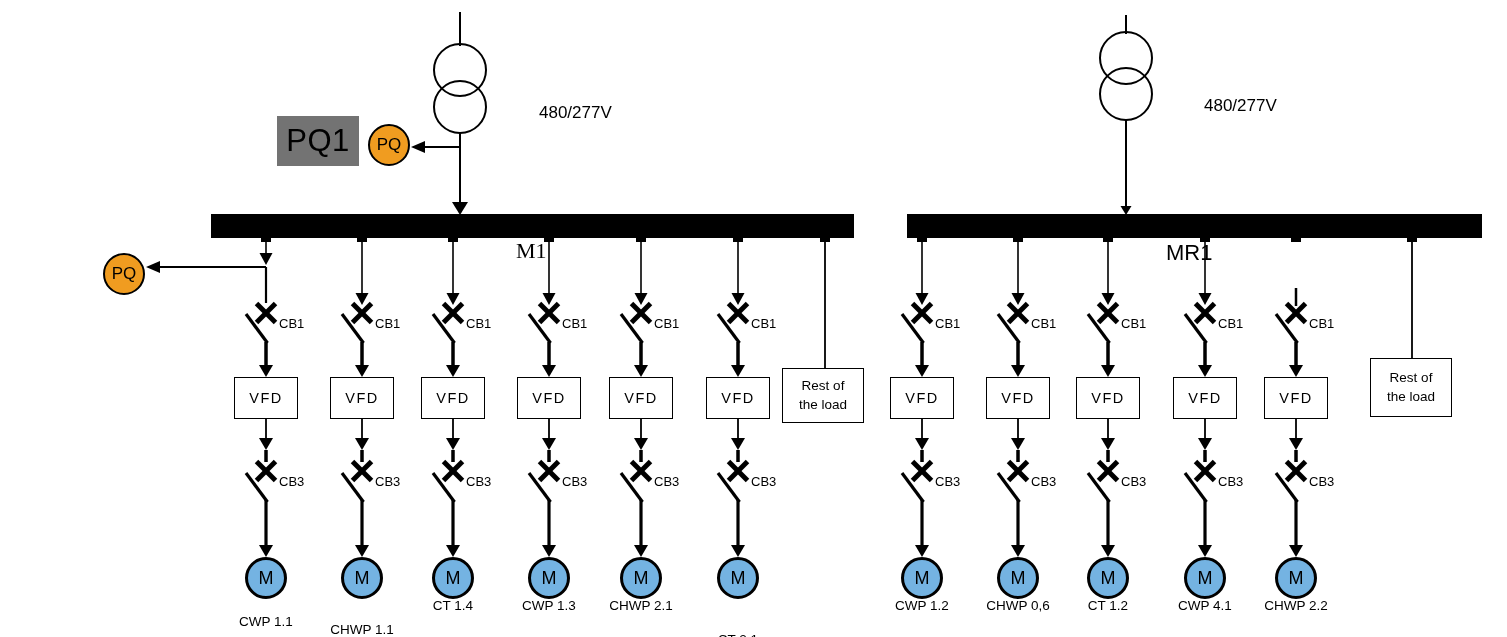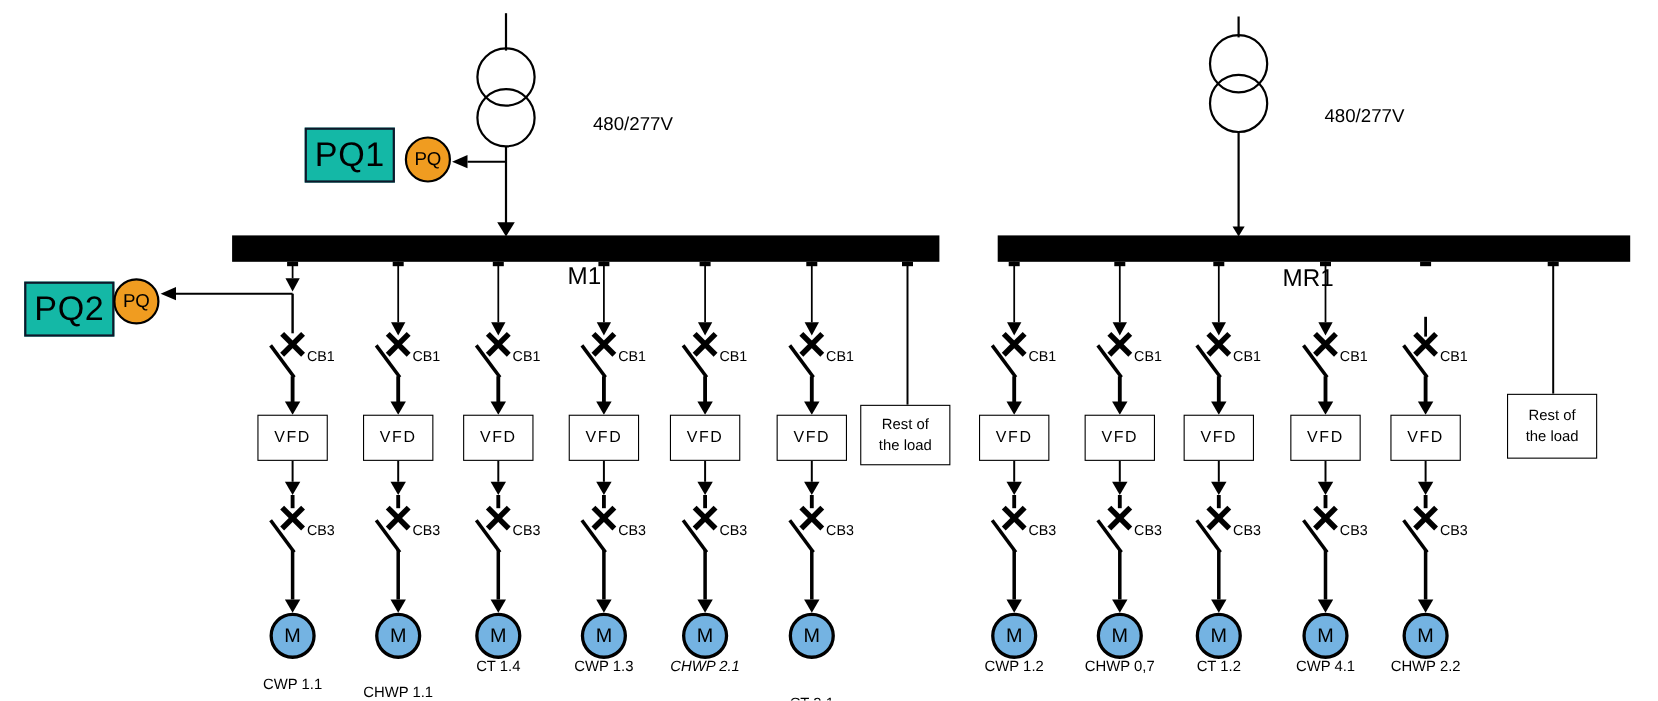--- a/index.html
+++ b/index.html
@@ -1,20 +1,20 @@
 <!DOCTYPE html>
 <html><head>
 <meta charset="utf-8">
 <style>
   html,body{margin:0;padding:0;background:#ffffff;}
   body{font-family:"Liberation Sans", sans-serif; color:#000;}
   #stage{position:relative;width:1507px;height:637px;background:#fff;overflow:hidden;}
   #wires{position:absolute;left:0;top:0;}
   .abs{position:absolute;}
-  .pq-box{border:2px solid #0f172a;background:#14b8a6;display:flex;align-items:center;justify-content:center;
+  .pq-box{border:2px solid #737373;background:#737373;display:flex;align-items:center;justify-content:center;
           font-size:31px;letter-spacing:0.5px;}
   .pq-circle{width:42px;height:42px;border:2.5px solid #000;border-radius:50%;display:flex;
              align-items:center;justify-content:center;font-size:17px;box-sizing:border-box;}
   .voltage{font-size:17px;white-space:nowrap;margin-left:27px;}
   .bus-label{font-size:22px;white-space:nowrap;}
   .rest-box{border:1.5px solid #000;background:#fff;display:flex;align-items:center;justify-content:center;
             text-align:center;font-size:13.5px;line-height:1.35;padding:2px 8px;box-sizing:border-box;}
   .vfd-box{border:1.5px solid #000;background:#fff;display:flex;align-items:center;justify-content:center;
            font-size:14.5px;letter-spacing:1.5px;box-sizing:border-box;}
   .motor-circle{width:42px;height:42px;border:3px solid #000;border-radius:50%;display:flex;
@@ -221,27 +221,26 @@
       <line x1="1286.5" y1="461.5" x2="1305.5" y2="480.5" stroke="#000000" stroke-width="5"></line>
       <line x1="1286.5" y1="480.5" x2="1305.5" y2="461.5" stroke="#000000" stroke-width="5"></line>
       <line x1="1276" y1="473" x2="1297.5" y2="502" stroke="#000000" stroke-width="3.2"></line>
       <line x1="1296" y1="500" x2="1296" y2="545" stroke="#000000" stroke-width="3.2"></line>
       <polygon points="1289,545 1303,545 1296,557" fill="#000000"></polygon>
     </svg>
 
   <div class="abs pq-box" style="left:277px;top:116px;width:78px;height:46px;">PQ1</div>
   <div class="abs pq-circle" id="pq1c" style="left: 368px; top: 124px; background: rgb(240, 156, 32);">PQ</div>
 
-  <div class="abs pq-box" style="left:22px;top:256px;width:78px;height:46px;">PQ2</div>
   <div class="abs pq-circle" id="pq2c" style="left: 103px; top: 253px; background: rgb(240, 156, 32);">PQ</div>
 
   <div class="abs voltage" style="left:512px;top:103px;">480/277V</div>
   <div class="abs voltage" style="left:1177px;top:96px;">480/277V</div>
 
-  <div class="abs bus-label" style="left:516px;top:238px;">M1</div>
+  <div class="abs bus-label" style="left:516px;top:238px;font-family:Liberation Serif, serif;">M1</div>
   <div class="abs bus-label" style="left:1166px;top:240px;">MR1</div>
 
   <div class="abs rest-box" style="left:782px;top:368px;width:82px;height:55px;">Rest of the load</div>
   <div class="abs rest-box" style="left:1370px;top:358px;width:82px;height:59px;">Rest of the load</div>
 <div class="abs vfd-box" style="left: 234px; top: 377px; width: 64px; height: 42px;">VFD</div>
     <div class="abs motor-circle" style="left: 245px; top: 557px; background: rgb(116, 179, 226);">M</div>
     <div class="abs cb-label" style="left: 279px; top: 316px;">CB1</div>
     <div class="abs cb-label" style="left: 279px; top: 474px;">CB3</div>
     <div class="abs motor-label" style="left: 216px; top: 599px; width: 100px; margin-top: 15px;">CWP 1.1</div>
     <div class="abs vfd-box" style="left: 330px; top: 377px; width: 64px; height: 42px;">VFD</div>
@@ -256,36 +255,36 @@
     <div class="abs motor-label" style="left: 403px; top: 598px; width: 100px;">CT 1.4</div>
     <div class="abs vfd-box" style="left: 517px; top: 377px; width: 64px; height: 42px;">VFD</div>
     <div class="abs motor-circle" style="left: 528px; top: 557px; background: rgb(116, 179, 226);">M</div>
     <div class="abs cb-label" style="left: 562px; top: 316px;">CB1</div>
     <div class="abs cb-label" style="left: 562px; top: 474px;">CB3</div>
     <div class="abs motor-label" style="left: 499px; top: 598px; width: 100px;">CWP 1.3</div>
     <div class="abs vfd-box" style="left: 609px; top: 377px; width: 64px; height: 42px;">VFD</div>
     <div class="abs motor-circle" style="left: 620px; top: 557px; background: rgb(116, 179, 226);">M</div>
     <div class="abs cb-label" style="left: 654px; top: 316px;">CB1</div>
     <div class="abs cb-label" style="left: 654px; top: 474px;">CB3</div>
-    <div class="abs motor-label" style="left: 591px; top: 598px; width: 100px; font-style: italic;">CHWP 2.1</div>
+    <div class="abs motor-label" style="left: 591px; top: 598px; width: 100px;">CHWP 2.1</div>
     <div class="abs vfd-box" style="left: 706px; top: 377px; width: 64px; height: 42px;">VFD</div>
     <div class="abs motor-circle" style="left: 717px; top: 557px; background: rgb(116, 179, 226);">M</div>
     <div class="abs cb-label" style="left: 751px; top: 316px;">CB1</div>
     <div class="abs cb-label" style="left: 751px; top: 474px;">CB3</div>
     <div class="abs motor-label" style="left: 688px; top: 632px; width: 100px; text-decoration: underline;">CT 2.1</div>
     <div class="abs vfd-box" style="left: 890px; top: 377px; width: 64px; height: 42px;">VFD</div>
     <div class="abs motor-circle" style="left: 901px; top: 557px; background: rgb(116, 179, 226);">M</div>
     <div class="abs cb-label" style="left: 935px; top: 316px;">CB1</div>
     <div class="abs cb-label" style="left: 935px; top: 474px;">CB3</div>
     <div class="abs motor-label" style="left: 872px; top: 598px; width: 100px;">CWP 1.2</div>
     <div class="abs vfd-box" style="left: 986px; top: 377px; width: 64px; height: 42px;">VFD</div>
     <div class="abs motor-circle" style="left: 997px; top: 557px; background: rgb(116, 179, 226);">M</div>
     <div class="abs cb-label" style="left: 1031px; top: 316px;">CB1</div>
     <div class="abs cb-label" style="left: 1031px; top: 474px;">CB3</div>
-    <div class="abs motor-label" style="left: 968px; top: 598px; width: 100px;">CHWP 0,7</div>
+    <div class="abs motor-label" style="left: 968px; top: 598px; width: 100px;">CHWP 0,6</div>
     <div class="abs vfd-box" style="left: 1076px; top: 377px; width: 64px; height: 42px;">VFD</div>
     <div class="abs motor-circle" style="left: 1087px; top: 557px; background: rgb(116, 179, 226);">M</div>
     <div class="abs cb-label" style="left: 1121px; top: 316px;">CB1</div>
     <div class="abs cb-label" style="left: 1121px; top: 474px;">CB3</div>
     <div class="abs motor-label" style="left: 1058px; top: 598px; width: 100px;">CT 1.2</div>
     <div class="abs vfd-box" style="left: 1173px; top: 377px; width: 64px; height: 42px;">VFD</div>
     <div class="abs motor-circle" style="left: 1184px; top: 557px; background: rgb(116, 179, 226);">M</div>
     <div class="abs cb-label" style="left: 1218px; top: 316px;">CB1</div>
     <div class="abs cb-label" style="left: 1218px; top: 474px;">CB3</div>
     <div class="abs motor-label" style="left: 1155px; top: 598px; width: 100px;">CWP 4.1</div>

